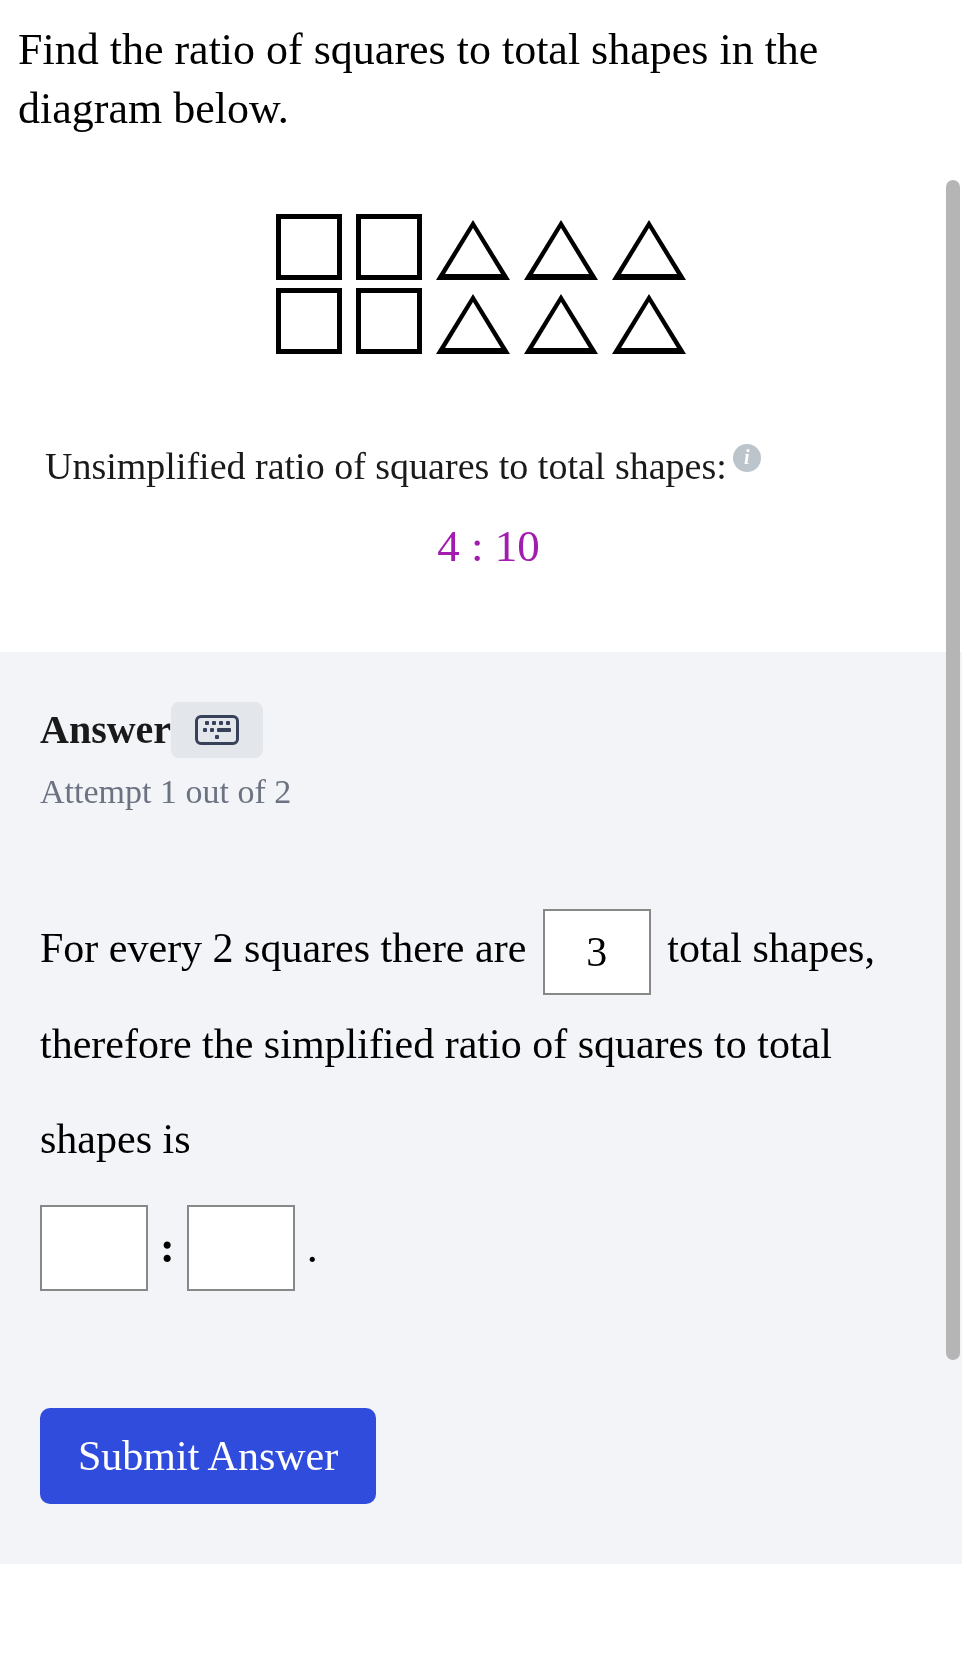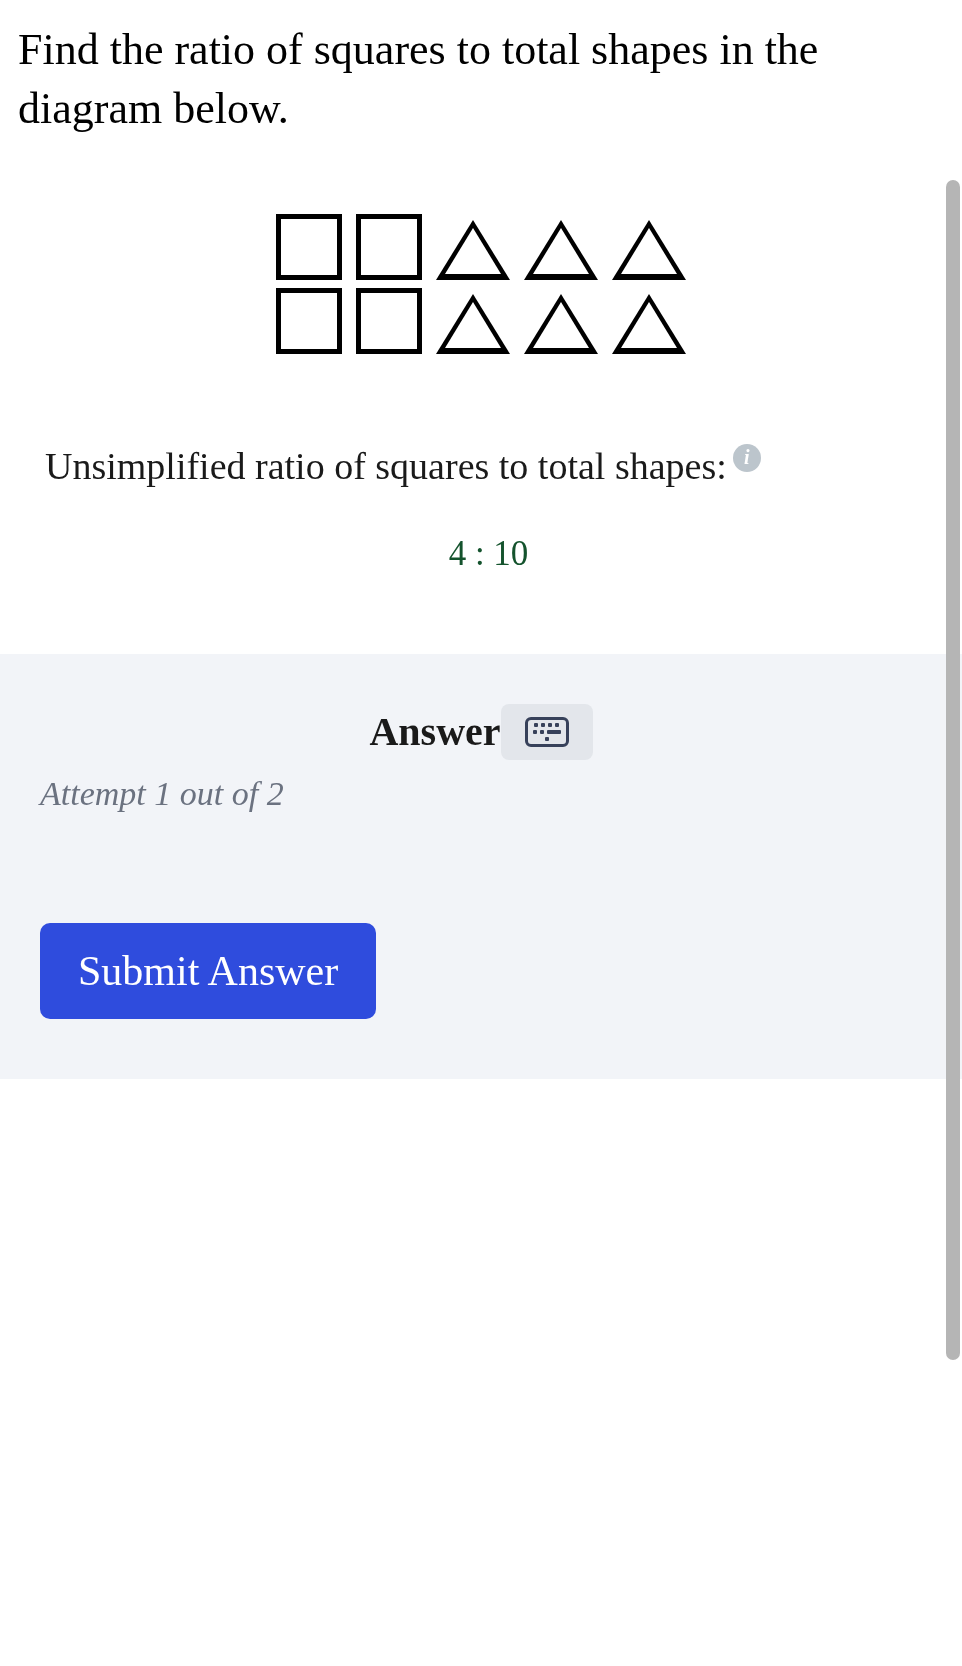--- a/index.html
+++ b/index.html
@@ -76,32 +76,32 @@
       color: #fff;
       font-family: Georgia, serif;
       font-weight: bold;
       font-size: 20px;
       align-items: center;
       justify-content: center;
       font-style: italic;
     }
     .ratio-display {
       text-align: center;
-      font-size: 35px;
-      color: #14532d;
-      margin-top: 46px;
+      font-size: 45px;
+      color: #a21caf;
+      margin-top: 32px;
     }
     .answer-section {
       background: #f2f4f8;
       padding: 50px 40px 60px 40px;
       margin-top: 40px;
     }
     .answer-header {
       display: flex;
-      justify-content: center;
+      justify-content: flex-start;
       align-items: center;
     }
     .answer-title {
       font-size: 40px;
       font-weight: bold;
       color: #1a1a1a;
     }
     .keyboard-button {
       width: 92px;
       height: 56px;
@@ -132,21 +132,20 @@
       border-radius: 1px;
     }
     .keyboard-icon span.sp{
       width: 14px;
       height: 4px;
     }
     .attempt-text {
       font-size: 34px;
       color: #6b7280;
       margin-top: 15px;
-      font-style: italic;
     }
     .fill-in-section {
       margin-top: 90px;
       font-size: 42px;
       line-height: 2.28;
       color: #000;
     }
     .fill-in-section .inline-input {
       display: inline-block;
       width: 108px;
@@ -248,17 +247,26 @@
           <span></span>
           <span></span>
         <span></span>
           <span class="sp"></span>
           <span></span>
       </div>
     </div>
   </div>
   <div class="attempt-text">Attempt 1 out of 2</div>
 
+  <div class="fill-in-section">
+    <span>For every 2 squares there are </span><span class="inline-input">3</span><span> total shapes, therefore the simplified ratio of squares to total shapes is</span>
+    <div class="ratio-inputs">
+      <input type="text" class="ratio-input-box" value="" style="">
+      <span class="ratio-colon">:</span>
+      <input type="text" class="ratio-input-box" value="" style="">
+      <span class="ratio-period">.</span>
+    </div>
+  </div>
 
   <button class="submit-button">Submit Answer</button>
 </div>
 
 <div class="scrollbar"></div>
 
 </body></html>

